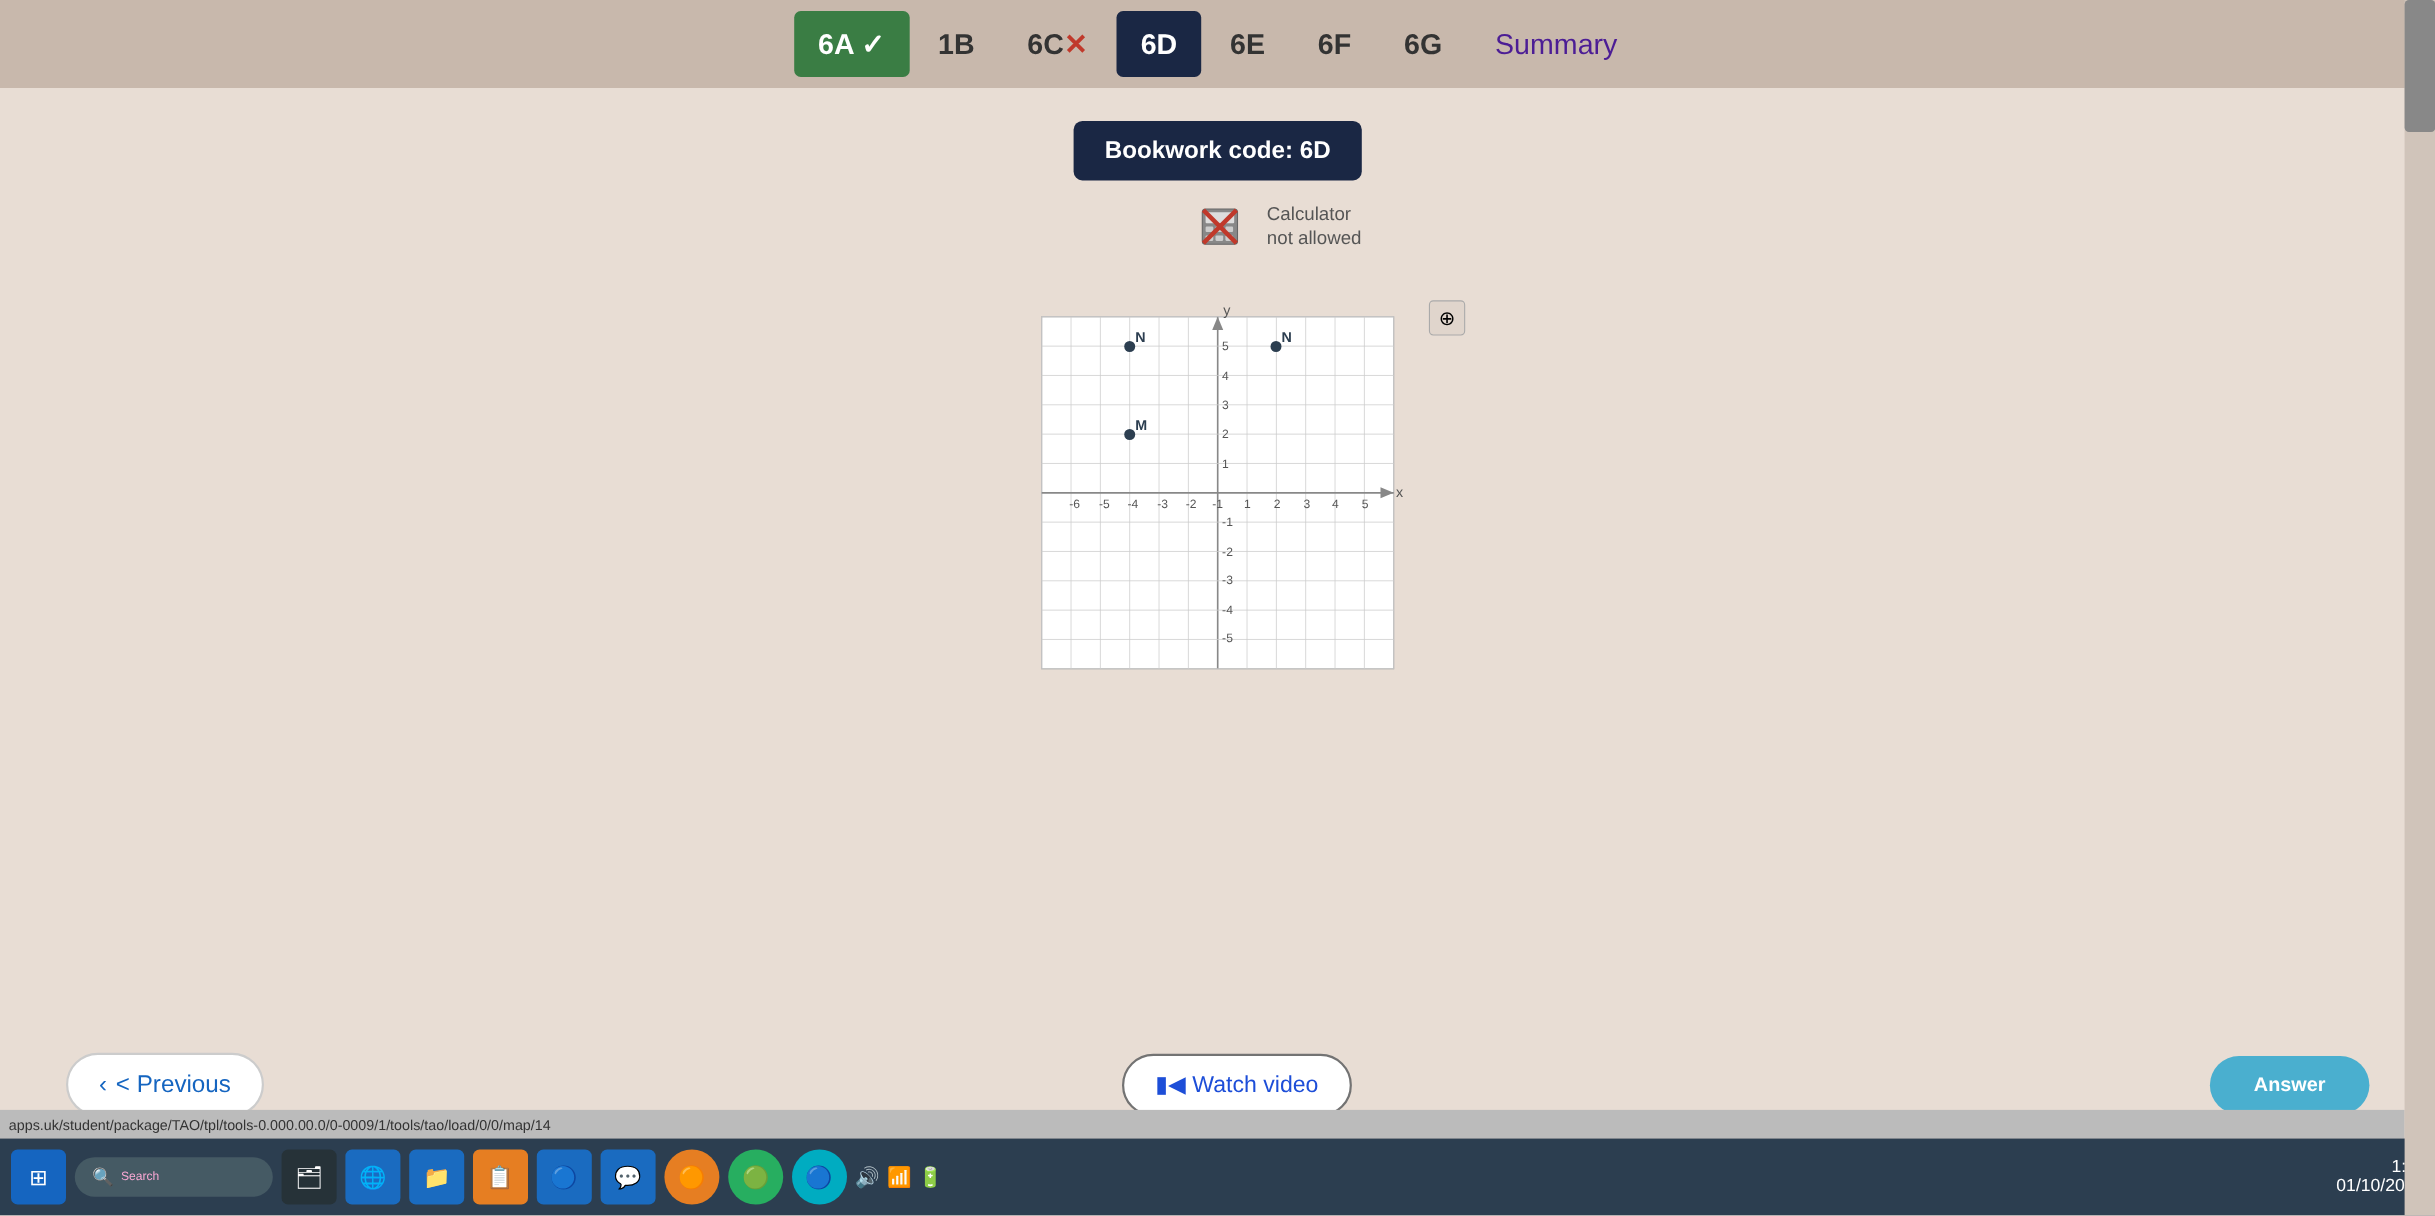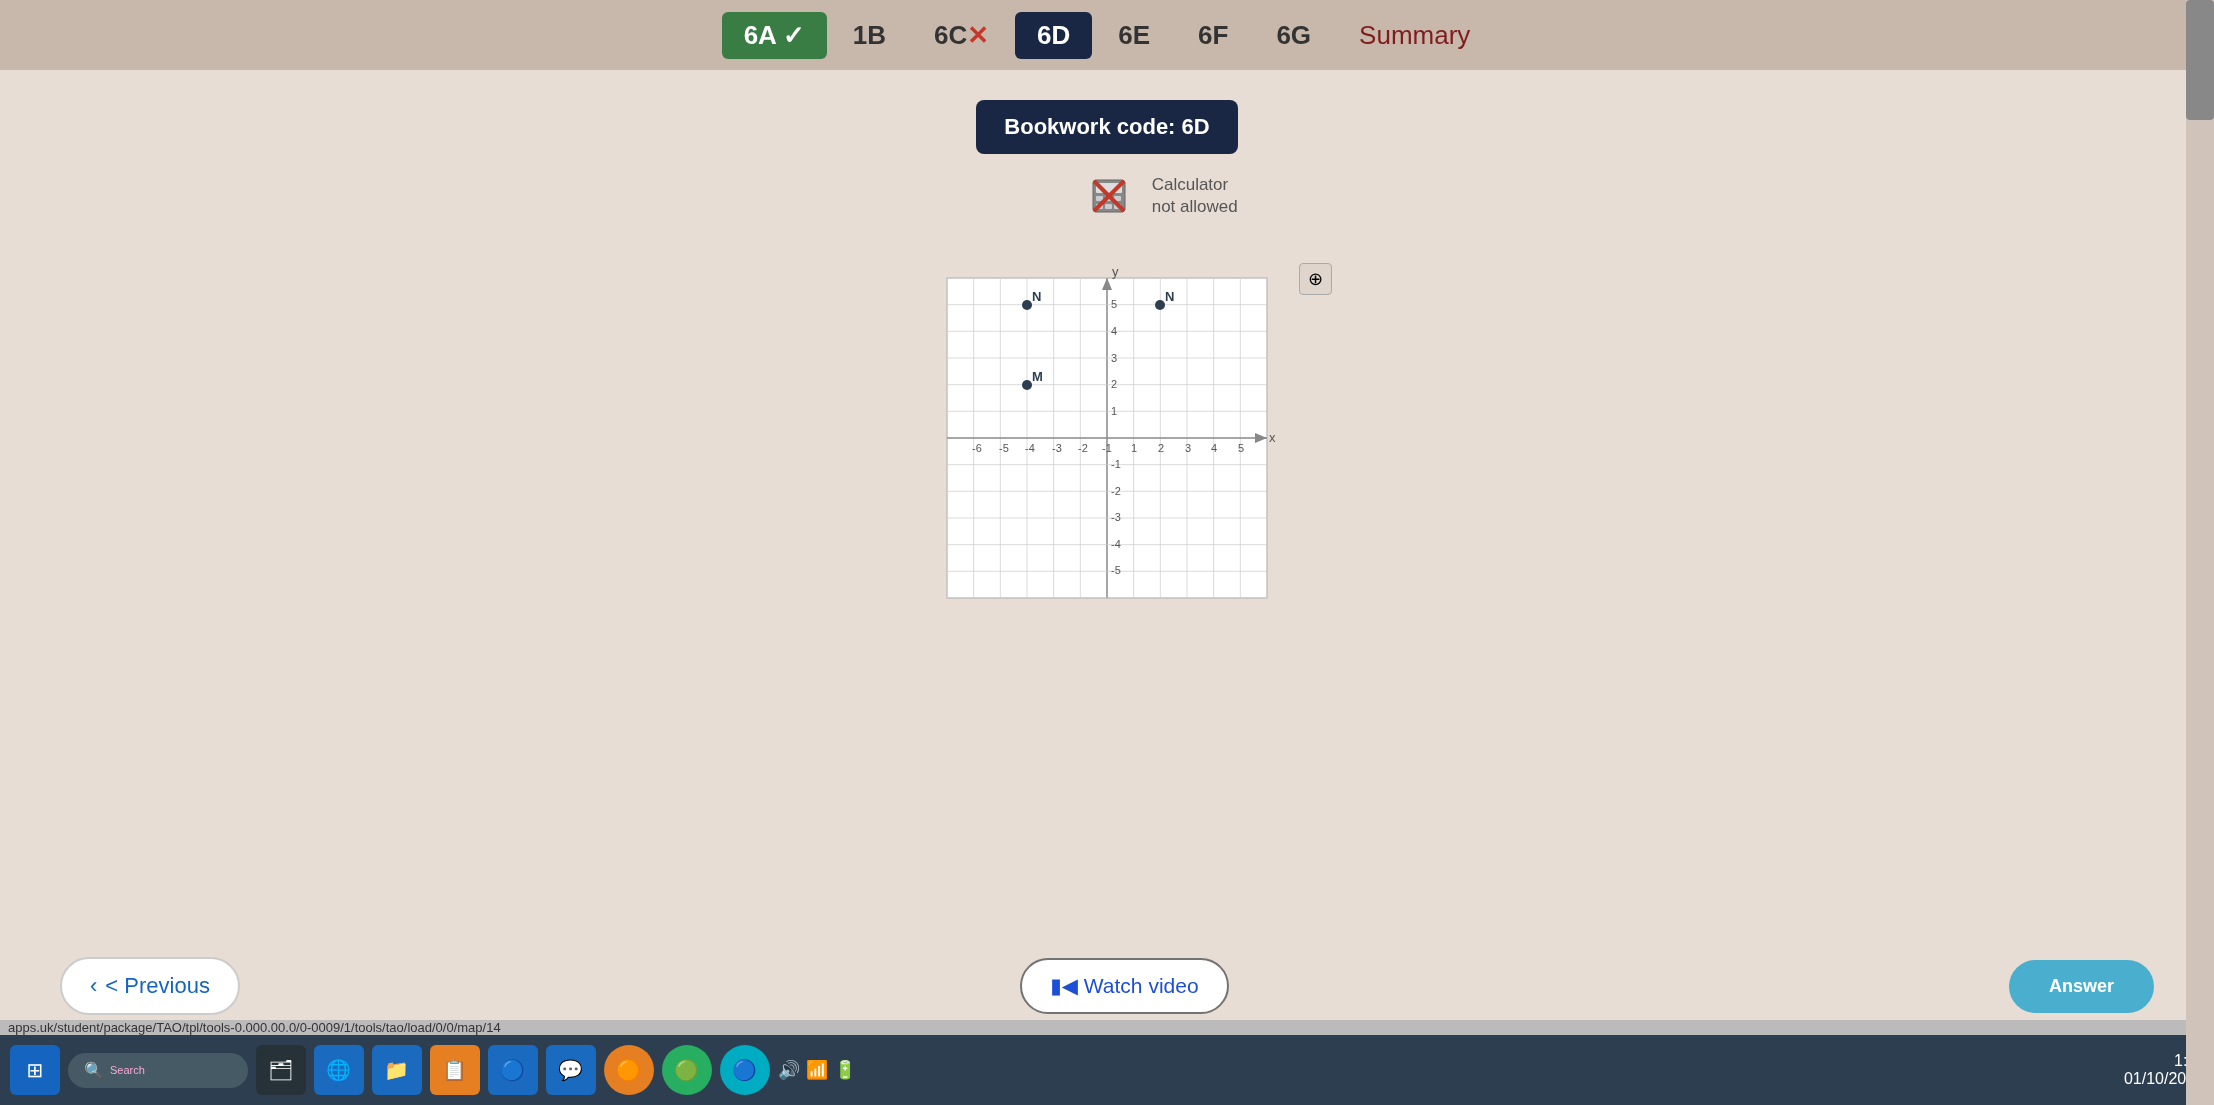--- a/index.html
+++ b/index.html
@@ -9,25 +9,24 @@
       width: 2214px;
       height: 1105px;
       overflow: hidden;
       position: relative;
     }
 
     
     .top-nav {
       background-color: #c8b8ac;
       display: flex;
-      align-items: center;
       justify-content: center;
       gap: 4px;
       padding: 10px 0;
-      height: 70px;
+      height: 80px;
     }
 
     .nav-tab {
       padding: 8px 22px;
       border-radius: 6px;
       font-size: 26px;
       font-weight: bold;
       cursor: pointer;
       border: none;
       background: transparent;
@@ -48,21 +47,21 @@
     }
 
     .nav-tab.wrong {
       color: #333;
       display: flex;
       align-items: center;
       gap: 0;
     }
 
     .nav-tab.summary {
-      color: #7f1d1d;
+      color: #4c1d95;
       font-weight: normal;
     }
 
     
     .main-content {
       display: flex;
       flex-direction: column;
       align-items: center;
       padding: 30px 20px;
       position: relative;
@@ -260,21 +259,21 @@
       color: white;
       font-size: 18px;
     }
 
     
     .url-bar {
       position: absolute;
       bottom: 70px;
       left: 0;
       right: 28px;
-      height: 15px;
+      height: 26px;
       background: #bbb;
       font-size: 13px;
       color: #333;
       display: flex;
       align-items: center;
       padding: 0 8px;
       overflow: hidden;
     }
   </style>
 </head>

